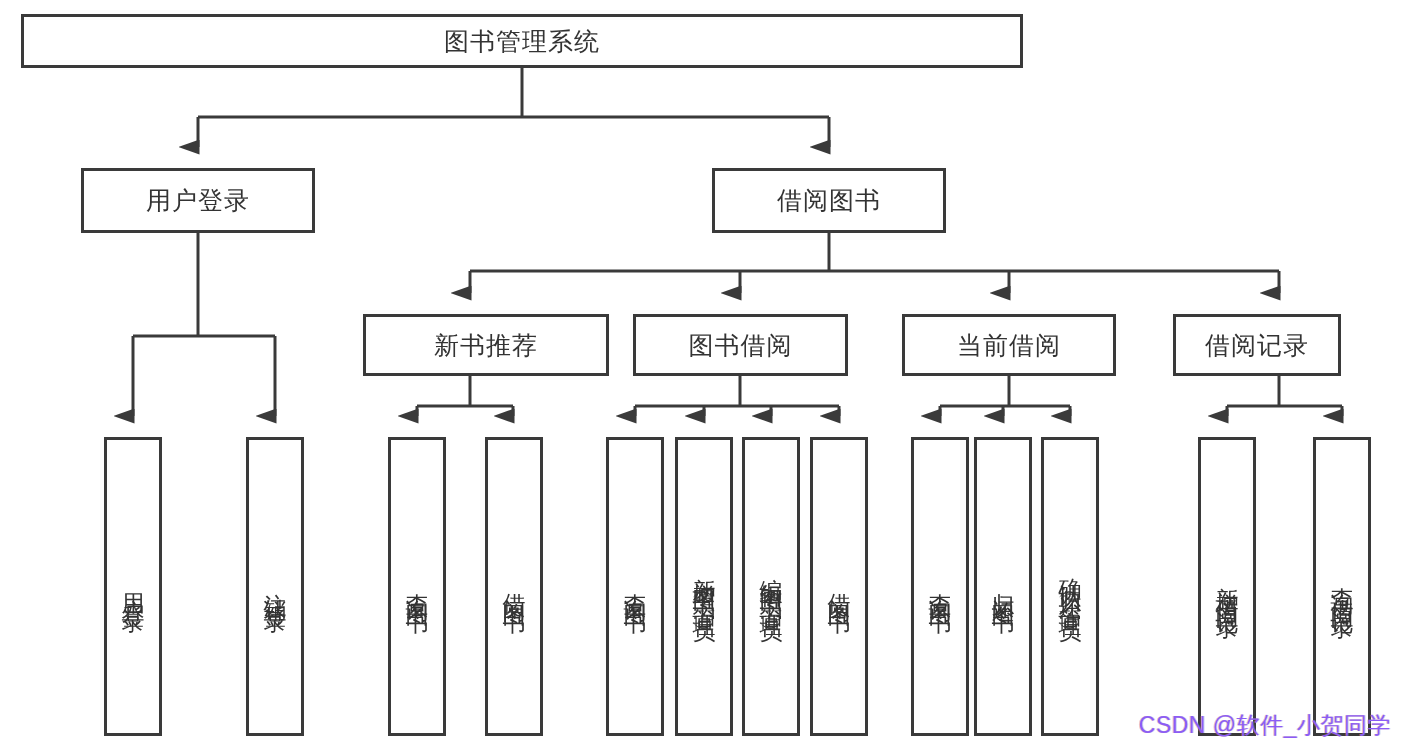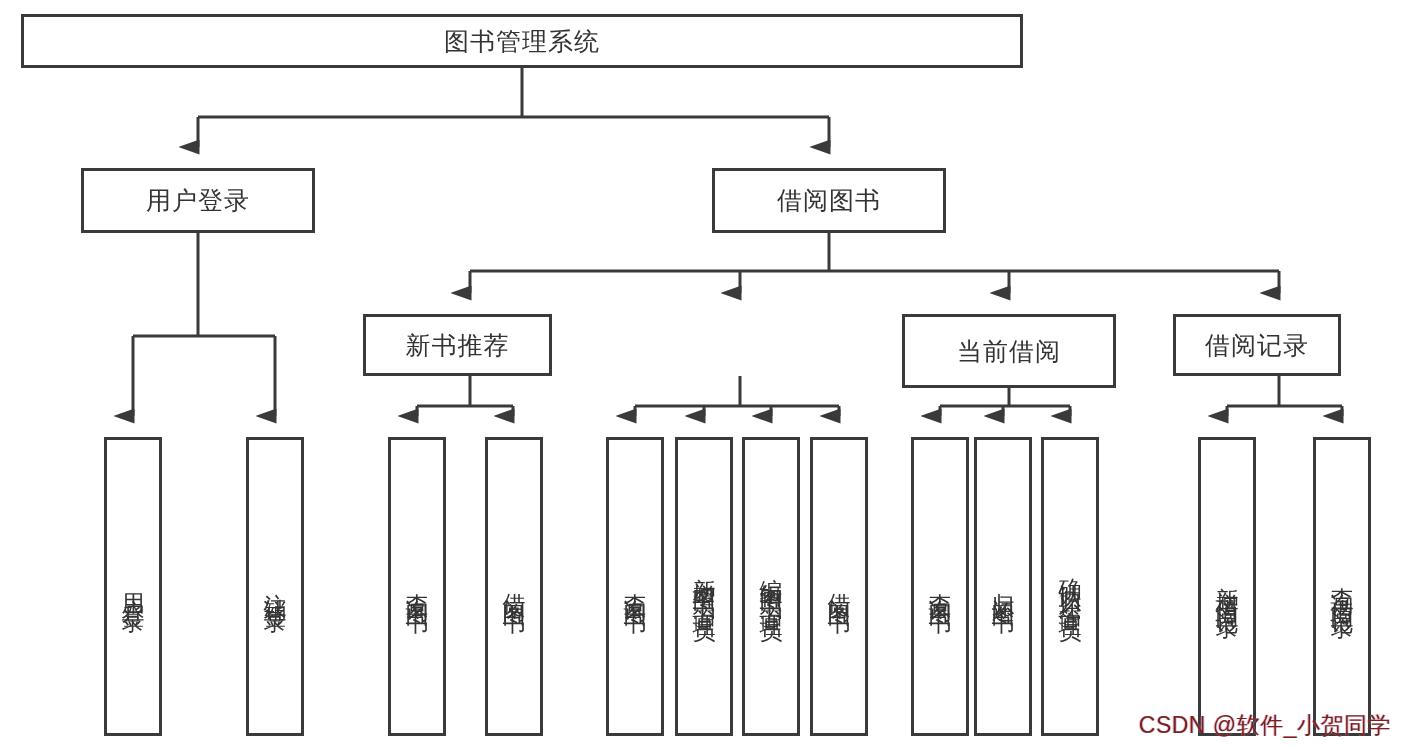--- a/index.html
+++ b/index.html
@@ -59,21 +59,21 @@
     letter-spacing: 6px;
     line-height: 1;
     white-space: nowrap;
   }
   #watermark {
     position: absolute;
     right: 14px;
     bottom: 6px;
     z-index: 10;
     font-size: 23px;
-    color: #7f1d1d;
+    color: #8b5cf6;
     letter-spacing: 0.5px;
     text-shadow: -1px 0 0 rgba(222,120,120,0.45), 1px 0 0 rgba(120,150,222,0.40);
     white-space: nowrap;
   }
 </style>
 </head>
 <body>
 
 <div id="stage">
 
@@ -131,24 +131,27 @@
     <span class="h-label">图书管理系统</span>
   </div>
 
   <div class="node" style="left:81px; top:168px; width:234px; height:65px;">
     <span class="h-label">用户登录</span>
   </div>
   <div class="node" style="left:712px; top:168px; width:234px; height:65px;">
     <span class="h-label">借阅图书</span>
   </div>
 
-  <div class="node" style="left:363px; top:314px; width:189px; height:62px;">
+  <div class="node" style="left:363px; top:314px; width:246px; height:62px;">
     <span class="h-label">新书推荐</span>
   </div>
-  <div class="node" style="left:902px; top:314px; width:214px; height:74px;">
+  <div class="node" style="left:633px; top:314px; width:215px; height:62px;">
+    <span class="h-label">图书借阅</span>
+  </div>
+  <div class="node" style="left:902px; top:314px; width:214px; height:62px;">
     <span class="h-label">当前借阅</span>
   </div>
   <div class="node" style="left:1173px; top:314px; width:168px; height:62px;">
     <span class="h-label">借阅记录</span>
   </div>
 
   <div class="v-node" style="left:104px; top:437px; width:58px; height:299px;">
     <span class="v-label">用户登录</span>
   </div>
   <div class="v-node" style="left:246px; top:437px; width:58px; height:299px;">

